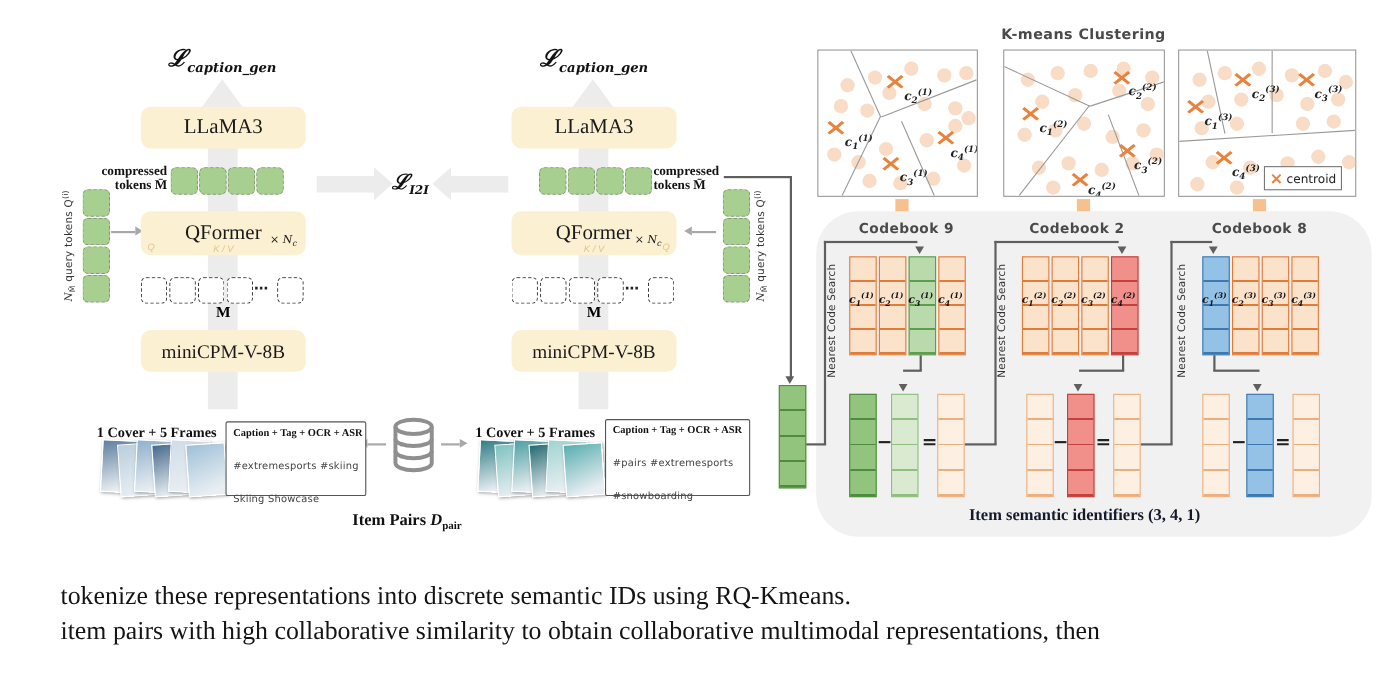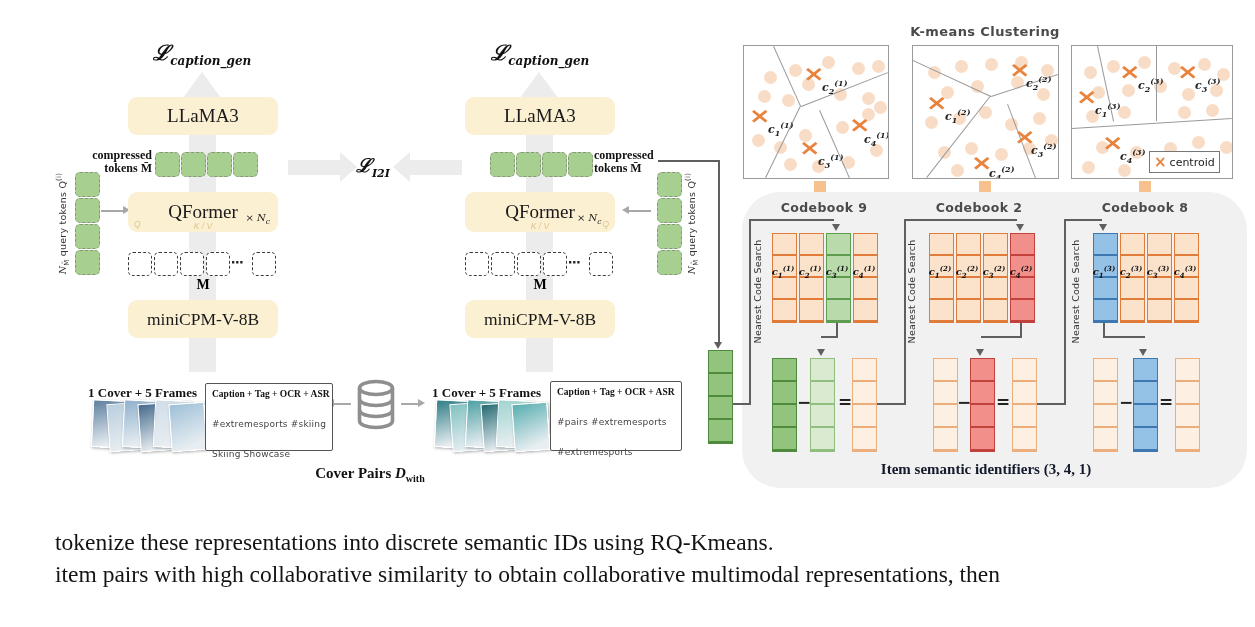--- a/index.html
+++ b/index.html
@@ -194,24 +194,24 @@
       <div class="frame" style="left: 0px; top: 0px; z-index: 0; transform: rotate(3deg); background: linear-gradient(160deg, rgb(47, 125, 133) 0%, rgb(232, 238, 242) 85%);"></div>
       <div class="frame" style="left: 15.5px; top: 3px; z-index: 1; transform: rotate(-4deg); background: linear-gradient(160deg, rgb(127, 194, 192) 0%, rgb(232, 238, 242) 85%);"></div>
       <div class="frame" style="left: 31px; top: 0px; z-index: 2; transform: rotate(3deg); background: linear-gradient(160deg, rgb(77, 160, 163) 0%, rgb(232, 238, 242) 85%);"></div>
       <div class="frame" style="left: 46.5px; top: 3px; z-index: 3; transform: rotate(-4deg); background: linear-gradient(160deg, rgb(37, 106, 114) 0%, rgb(232, 238, 242) 85%);"></div>
       <div class="frame" style="left: 62px; top: 0px; z-index: 4; transform: rotate(3deg); background: linear-gradient(160deg, rgb(159, 212, 208) 0%, rgb(232, 238, 242) 85%);"></div>
       <div class="frame" style="left: 77.5px; top: 3px; z-index: 5; transform: rotate(-4deg); background: linear-gradient(160deg, rgb(88, 174, 176) 0%, rgb(232, 238, 242) 85%);"></div>
     </div>
   <div class="note" style="left:550px;top:381px;width:118px;height:58px">
     <div class="note-title">Caption + Tag + OCR + ASR</div>
     <div class="note-line">#pairs #extremesports</div>
-    <div class="note-line">#extremesports</div>
+    <div class="note-line">#snowboarding</div>
   </div>
 
-  <div class="pairlab" style="left:300px;top:465px;width:140px"><span>Cover Pairs</span> <i>D</i><sub>with</sub></div>
+  <div class="pairlab" style="left:300px;top:465px;width:140px"><span>Item Pairs</span> <i>D</i><sub>pair</sub></div>
 
   <div class="ktitle" style="left:895px;top:24px;width:180px">K-means Clustering</div>
 
   <div class="panel" style="left:743px;top:45px;width:144px;height:132px">
     <span class="cx" style="left:7px;top:63px">×</span>
     <span class="clabel" style="left:24px;top:74px"><i>c</i><sub>1</sub><sup>(1)</sup></span>
     <span class="cx" style="left:61px;top:21px">×</span>
     <span class="clabel" style="left:78px;top:32px"><i>c</i><sub>2</sub><sup>(1)</sup></span>
     <span class="cx" style="left:57px;top:95px">×</span>
     <span class="clabel" style="left:74px;top:106px"><i>c</i><sub>3</sub><sup>(1)</sup></span>

